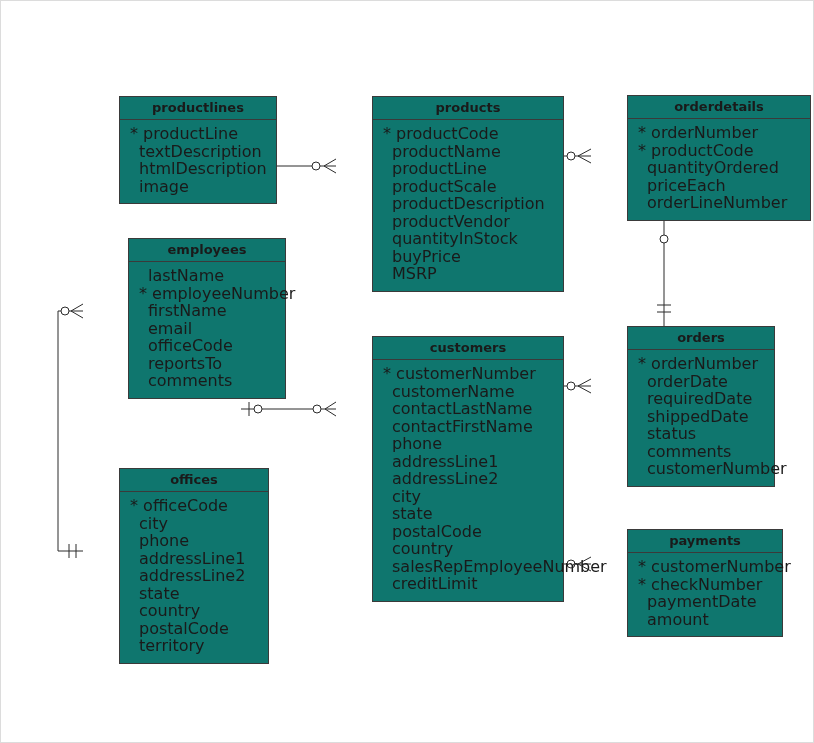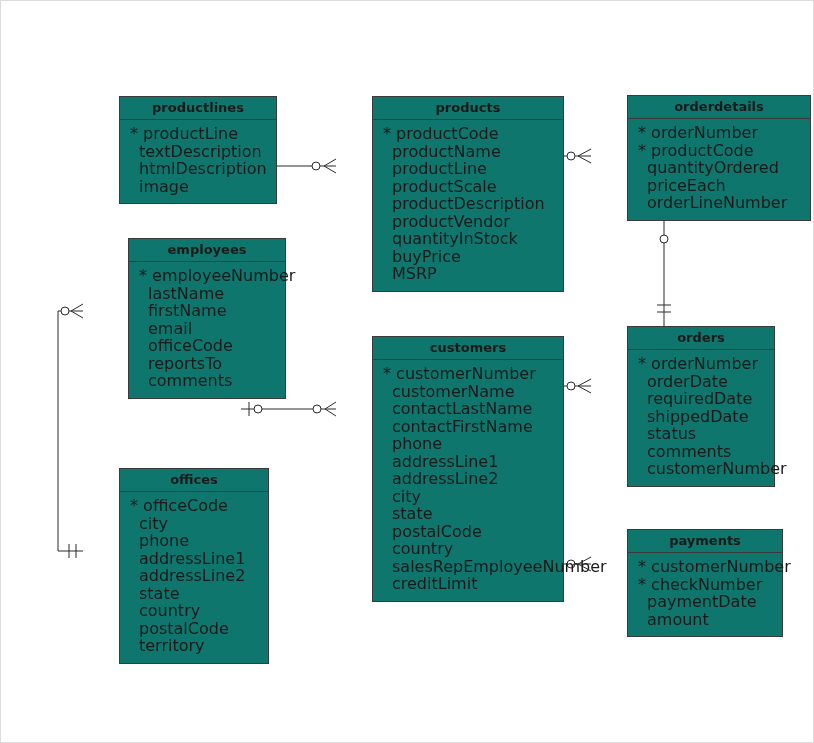--- a/index.html
+++ b/index.html
@@ -139,22 +139,22 @@
         <li class="field key">* productCode</li>
         <li class="field">quantityOrdered</li>
         <li class="field">priceEach</li>
         <li class="field">orderLineNumber</li>
       </ul>
   </div>
 
   <div class="entity" style="left:91px;top:237px;width:158px">
     <div class="entity-title">employees</div>
     <ul class="entity-fields">
+        <li class="field">lastName</li>
         <li class="field key">* employeeNumber</li>
-        <li class="field">lastName</li>
         <li class="field">firstName</li>
         <li class="field">email</li>
         <li class="field">officeCode</li>
         <li class="field">reportsTo</li>
         <li class="field">comments</li>
       </ul>
   </div>
 
   <div class="entity" style="left:335px;top:335px;width:192px">
     <div class="entity-title">customers</div>

